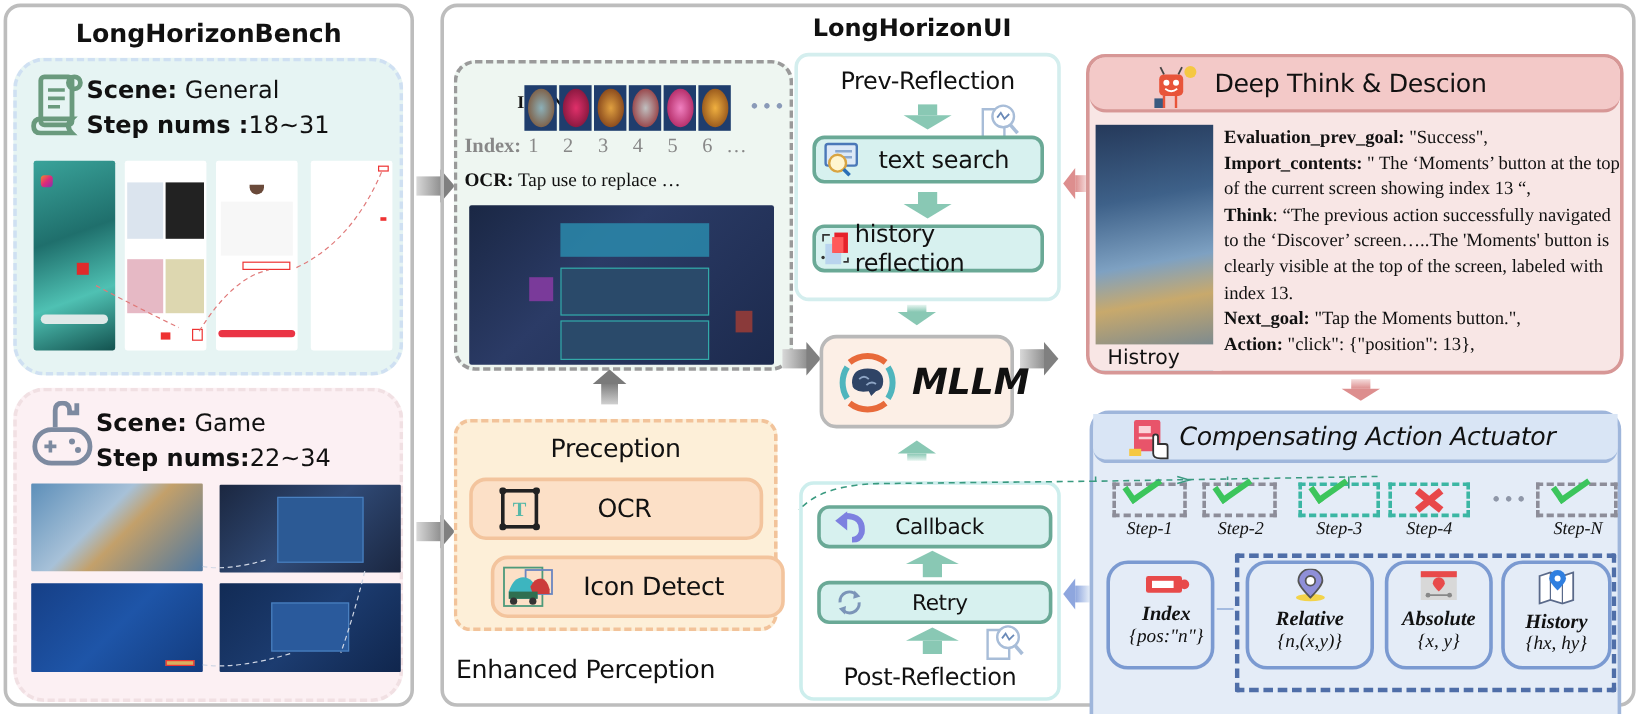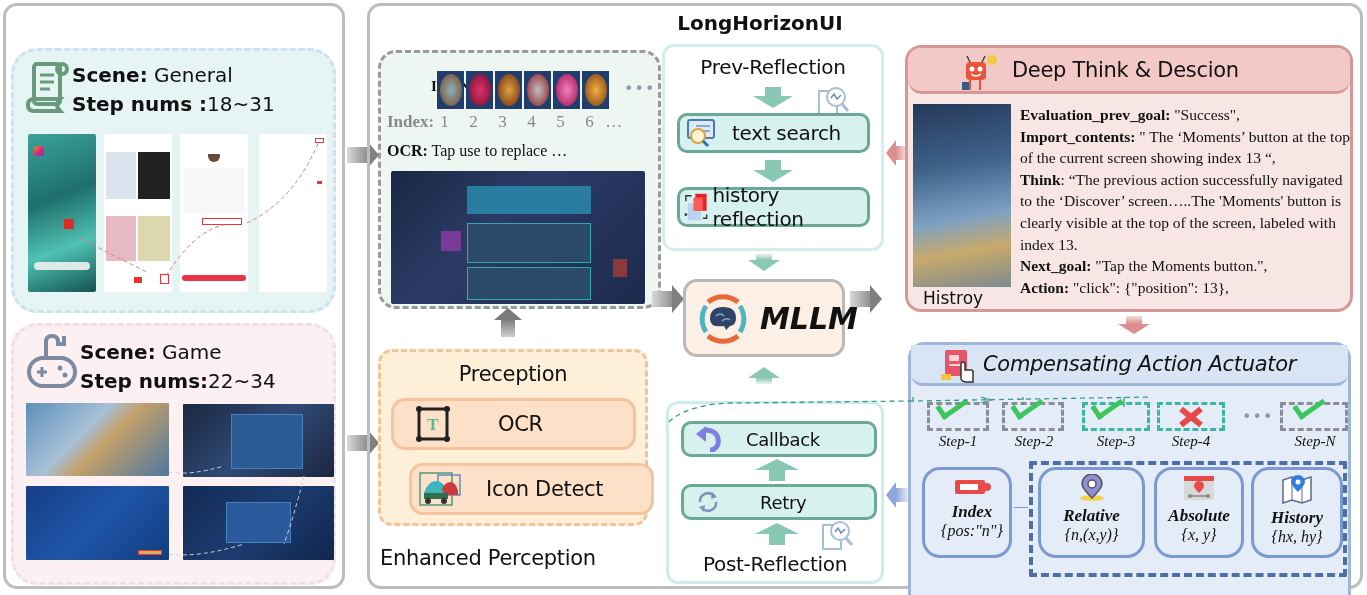--- a/index.html
+++ b/index.html
@@ -59,20 +59,21 @@
   .act-title { font-weight: bold; font-size: 17px; }
   .act-sub { font-size: 16px; }
 
   .gray-arrow { position: absolute; width: 22px; height: 16px; background: linear-gradient(90deg,#d8d8d8,#8a8a8a); }
   .gray-arrow::after { content: ""; position: absolute; right: -10px; top: -6px; border-top: 14px solid transparent; border-bottom: 14px solid transparent; border-left: 12px solid #808080; }
 </style>
 </head>
 <body>
 
 <div id="bench" class="abs">
+  <div id="bench-title" class="abs">LongHorizonBench</div>
 
   <div id="scene-general" class="abs">
     <svg class="abs" style="left:10px;top:10px" width="46" height="52" viewBox="0 0 46 52">
       <rect x="10" y="3" width="26" height="40" rx="3" fill="none" stroke="#6a9a7d" stroke-width="4"></rect>
       <circle cx="38" cy="8" r="5" fill="none" stroke="#6a9a7d" stroke-width="4"></circle>
       <line x1="16" y1="14" x2="30" y2="14" stroke="#6a9a7d" stroke-width="3"></line>
       <line x1="16" y1="21" x2="30" y2="21" stroke="#6a9a7d" stroke-width="3"></line>
       <line x1="16" y1="28" x2="26" y2="28" stroke="#6a9a7d" stroke-width="3"></line>
       <path d="M4 44 Q4 38 10 38 L36 38 Q30 44 36 50 L10 50 Q4 50 4 44Z" fill="none" stroke="#6a9a7d" stroke-width="4"></path>
     </svg>

